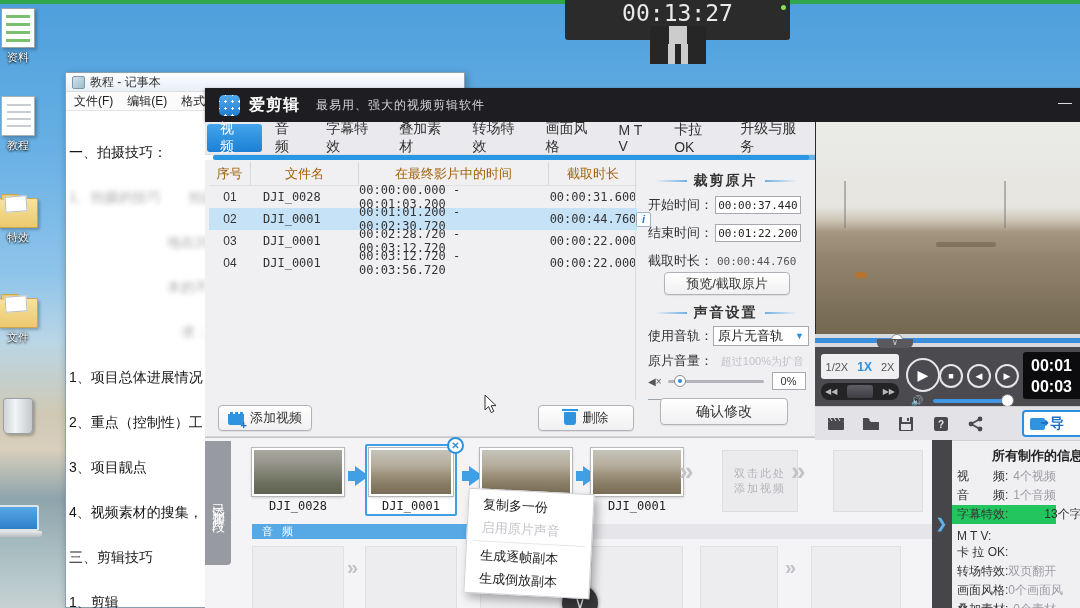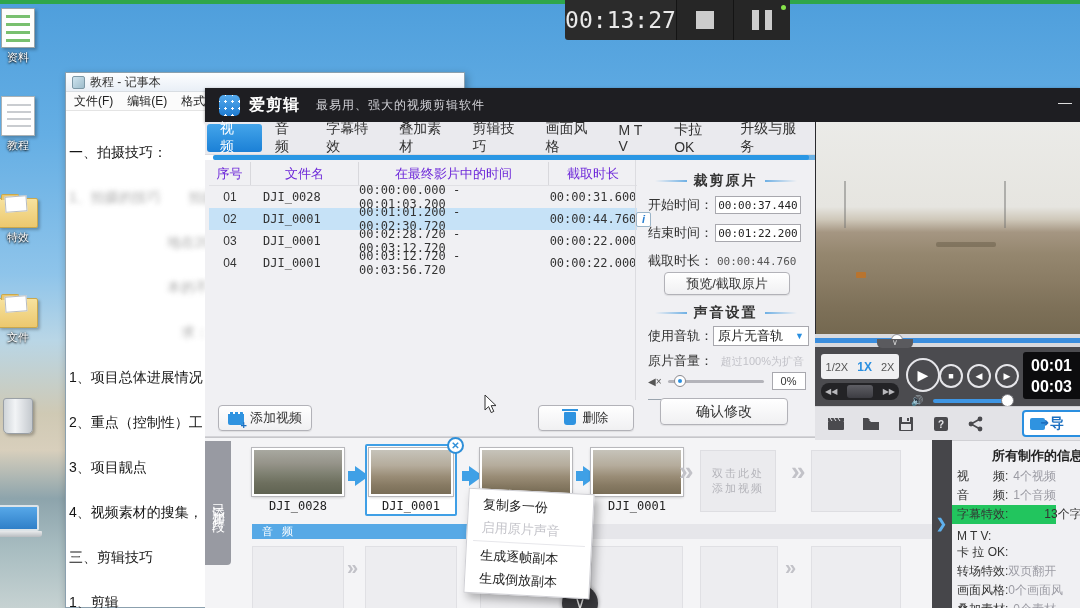--- a/index.html
+++ b/index.html
@@ -17,21 +17,21 @@
   .ic-doc{width:34px;height:40px;background:#fefefe;border:1px solid #aab2b6;margin:0 auto;box-shadow:2px 2px 3px rgba(0,0,0,.25);
     background-image:repeating-linear-gradient(180deg,#c9ccd0 0 2px,#fff 2px 7px);background-size:24px 26px;background-repeat:no-repeat;background-position:5px 7px;} 
   .folder{position:relative;width:40px;height:30px;margin:6px auto 0;background:linear-gradient(180deg,#f7e29e,#ecc86e);border:1px solid #c9a84e;border-radius:2px;box-shadow:2px 2px 3px rgba(0,0,0,.25);}
   .folder:before{content:"";position:absolute;top:-5px;left:2px;width:16px;height:5px;background:#ecc86e;border:1px solid #c9a84e;border-bottom:none;border-radius:2px 2px 0 0;}
   .folder .paper{position:absolute;top:-3px;left:6px;width:22px;height:16px;background:#fff;border:1px solid #b8bcc0;transform:rotate(-4deg);}
   .ic-bin{width:30px;height:36px;margin:0 auto;background:linear-gradient(90deg,#cfd4d8,#f2f4f6 40%,#c4c9ce);border:1px solid #9aa0a6;border-radius:3px 3px 5px 5px;box-shadow:2px 2px 3px rgba(0,0,0,.25);}
   .ic-laptop .scr{width:42px;height:26px;margin:0 auto;background:linear-gradient(180deg,#57a8e8,#2f7fc8);border:2px solid #dde4e8;border-radius:2px;}
   .ic-laptop .base{width:48px;height:6px;margin:0 auto;background:linear-gradient(180deg,#e8eaec,#b8bcc0);border-radius:1px 1px 3px 3px;}
 
   
-  #recorder{left:565px;top:0;width:225px;height:40px;background:#2b2b2b;display:flex;align-items:center;border-radius:0 0 3px 3px;}
+  #recorder{left:565px;top:0;width:225px;height:40px;background:#2b2b2b;display:flex;align-items:center;border-radius:0 0 3px 3px;flex-direction:column;}
   #rec-time{flex:1;text-align:center;color:#e9e9e9;font-size:23px;}
   .rec-div{width:1px;height:40px;background:#141414;}
   .rec-btn{width:56px;height:40px;display:flex;align-items:center;justify-content:center;background:#262626;}
   .stop-sq{width:18px;height:18px;background:#cccccc;}
   .pause-b{width:7px;height:20px;background:#cccccc;margin:0 3px;}
   #rec-dot{left:781px;top:5px;width:5px;height:5px;border-radius:50%;background:#86e24a;}
 
   
   #notepad{left:65px;top:72px;width:400px;height:536px;background:#fff;border:1px solid #8ba0ae;box-shadow:2px 3px 8px rgba(0,0,0,.3);}
   #np-title{height:19px;background:linear-gradient(180deg,#fdfeff,#e9eff6);display:flex;align-items:center;padding-left:6px;font-size:12px;color:#333;border-bottom:1px solid #d8dde2;}
@@ -51,21 +51,21 @@
 
   #tabbar{left:205px;top:122px;width:610px;height:33px;background:#eaeaee;display:flex;align-items:stretch;border-bottom:1px solid #dcdce0;}
   .tab{display:flex;align-items:center;justify-content:center;padding:0 11px;font-size:14px;color:#333;}
   .tab.active{background:linear-gradient(180deg,#44a5ea,#1b80d6);color:#fff;border-radius:3px;margin:2px;padding:0 13px;}
   #tabstrip{left:213px;top:155px;width:596px;height:5px;background:#2a97e4;border-radius:2px;}
 
   #content{left:205px;top:160px;width:610px;height:240px;background:#f0f0f3;}
   
   #cliptable{position:absolute;left:4px;top:2px;width:428px;font-size:12px;color:#333;}
   .trow{display:flex;height:22px;align-items:center;}
-  .thead{color:#6d28d9;font-size:13px;height:24px;border-bottom:1px solid #e0e0e4;}
+  .thead{color:#a16207;font-size:13px;height:24px;border-bottom:1px solid #e0e0e4;}
   .thead .c{border-right:1px solid #d8d8dc;}
   .c{display:flex;align-items:center;justify-content:center;height:100%;}
   .c.idx{width:42px;}
   .c.name{width:108px;justify-content:flex-start;padding-left:12px;}
   .c.time{width:190px;}
   .c.dur{width:88px;}
   .trow.sel{background:#c6e2f7;}
   .infoicon{position:absolute;right:-14px;width:15px;height:15px;background:#fff;border:1px solid #9ab4c8;border-radius:2px;color:#2a7fd0;font-style:italic;font-weight:bold;font-size:11px;display:flex;align-items:center;justify-content:center;}
 
   
@@ -100,21 +100,21 @@
   .thumb{position:absolute;top:10px;width:92px;text-align:center;}
   .thumb .img{height:48px;border:2px solid #fff;outline:1px solid #b8b8bc;box-shadow:0 1px 3px rgba(0,0,0,.25);}
   .thumb .cap{font-size:12px;color:#222;margin-top:3px;font-family:"DejaVu Sans Mono",monospace;}
   .thumb.sel{top:6px;padding:2px 2px 1px;background:#fff;border:2px solid #3f9fe6;border-radius:2px;}
   .xbadge{position:absolute;right:-9px;top:-9px;width:17px;height:17px;border-radius:50%;background:#fff;border:2px solid #2f8fd8;color:#2f8fd8;font-size:10px;font-weight:bold;display:flex;align-items:center;justify-content:center;}
   .g1{background:linear-gradient(180deg,#a8a8a0 0%,#96948a 30%,#7e8071 55%,#6d6f5e 75%,#606352 100%);}
   .g2{background:linear-gradient(180deg,#c6c3ba 0%,#b5ac9c 35%,#9a8d77 60%,#877a63 80%,#796d57 100%);}
   .blue-arrow{position:absolute;top:28px;width:0;height:0;border-left:14px solid #3fa0e6;border-top:10px solid transparent;border-bottom:10px solid transparent;}
   .blue-arrow:before{content:"";position:absolute;left:-21px;top:-5px;width:8px;height:10px;background:#3fa0e6;}
   .chev{position:absolute;top:18px;font-size:26px;color:#c2c2c8;font-weight:bold;}
-  .ph-box{position:absolute;top:12px;width:76px;height:62px;background:#ebebee;border:1px solid #dedee2;color:#b4b4ba;font-size:11px;display:flex;flex-direction:column;align-items:center;justify-content:center;letter-spacing:2px;}
+  .ph-box{position:absolute;top:12px;width:76px;height:62px;background:#ebebee;border:1px solid #dedee2;color:#b4b4ba;font-size:11px;display:flex;flex-direction:column;align-items:center;justify-content:center;letter-spacing:2px;margin-left:22px;}
   .audio-bar-blue{position:absolute;left:47px;top:86px;width:336px;height:15px;background:#57a9e6;color:#fff;font-size:11px;display:flex;align-items:center;padding-left:10px;letter-spacing:3px;}
   .audio-bar-grey{position:absolute;left:383px;top:86px;width:347px;height:15px;background:#e6e6ea;}
   .ablock{position:absolute;top:108px;width:92px;height:70px;background:#ededf0;border:1px solid #e0e0e4;}
   .collapse{position:absolute;left:357px;top:147px;width:36px;height:36px;border-radius:50%;background:#3a3a3e;color:#e8e8e8;font-size:15px;display:flex;align-items:center;justify-content:center;box-shadow:0 0 4px rgba(0,0,0,.4);}
 
   
   #ctxmenu{left:466px;top:491px;width:126px;background:#fff;border:1px solid #cfcfd4;box-shadow:4px 5px 10px rgba(0,0,0,.3);transform:rotate(3deg);padding:3px 0;}
   .mi{height:23px;display:flex;align-items:center;padding-left:14px;font-size:13px;color:#222;}
   .mi.dis{color:#c4c4ca;}
   .msep{height:1px;background:#e6e6ea;margin:2px 6px;}
@@ -240,21 +240,21 @@
     <div id="ed-name">爱剪辑</div>
     <div id="ed-tag">最易用、强大的视频剪辑软件</div>
     <div id="ed-min">—</div>
   </div>
 
   <div id="tabbar" class="abs">
     <div class="tab active">视 频</div>
     <div class="tab">音 频</div>
     <div class="tab">字幕特效</div>
     <div class="tab">叠加素材</div>
-    <div class="tab">剪辑技巧</div>
+    <div class="tab">转场特效</div>
     <div class="tab">画面风格</div>
     <div class="tab">M T V</div>
     <div class="tab">卡拉OK</div>
     <div class="tab">升级与服务</div>
   </div>
   <div id="tabstrip" class="abs"></div>
 
   <div id="content" class="abs">
     <div id="cliptable">
       <div class="trow thead">

